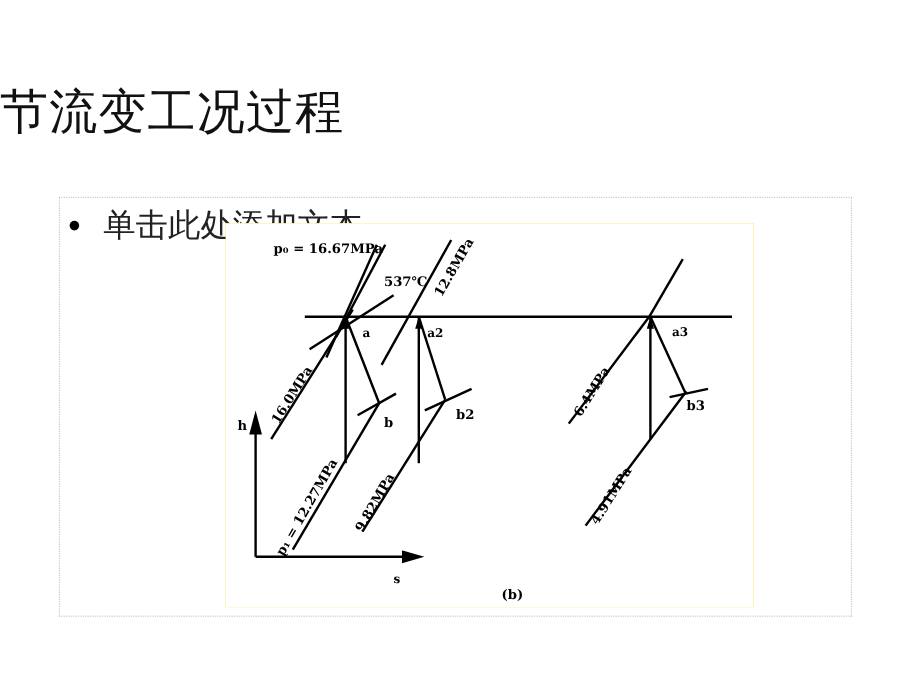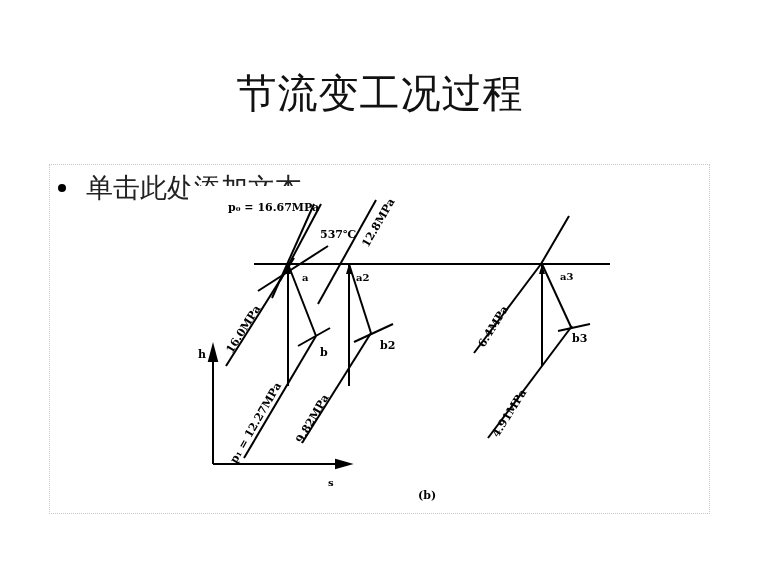--- a/index.html
+++ b/index.html
@@ -1,21 +1,21 @@
 <!DOCTYPE html>
 <html><head>
   <meta charset="utf-8">
   <style>
     html, body { margin: 0; padding: 0; }
     body {
       width: 760px; height: 575px; background: #ffffff; position: relative; overflow: hidden;
       font-family: "DejaVu Serif", "Liberation Serif", serif; color: #000;
     }
     .slide-title {
-      position: absolute; left: 0; top: 66px; width: 760px; text-align: center;
+      position: absolute; left: 0; top: 66px; width: 760px; 
       font-size: 40px; letter-spacing: 1px; color: #111; font-weight: normal;
       font-family: "DejaVu Serif", "Liberation Serif", serif;
     }
     .content-box {
       position: absolute; left: 49px; top: 164px; width: 661px; height: 350px;
       border: 1px dotted #c8c8c8; box-sizing: border-box;
     }
     .bullet-row {
       position: absolute; left: 58px; top: 170px; font-size: 27px; color: #222;
       font-family: "DejaVu Sans", "Liberation Sans", sans-serif;

